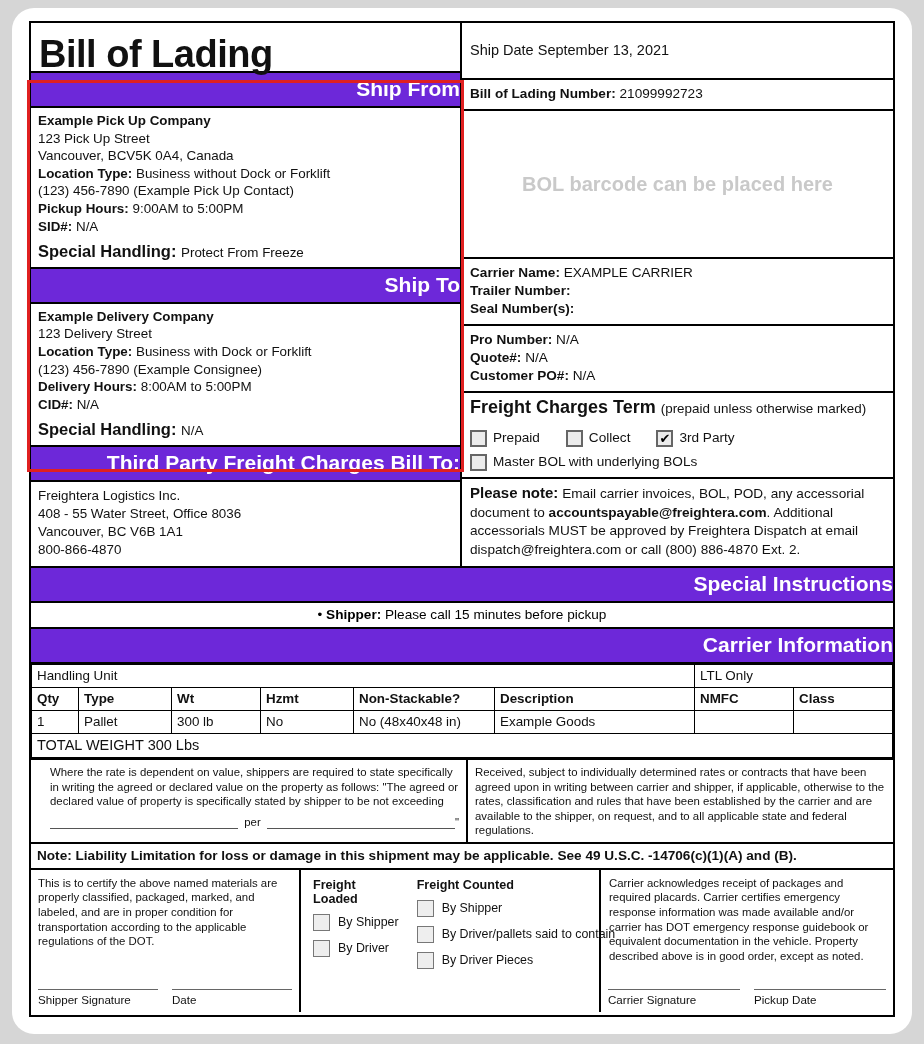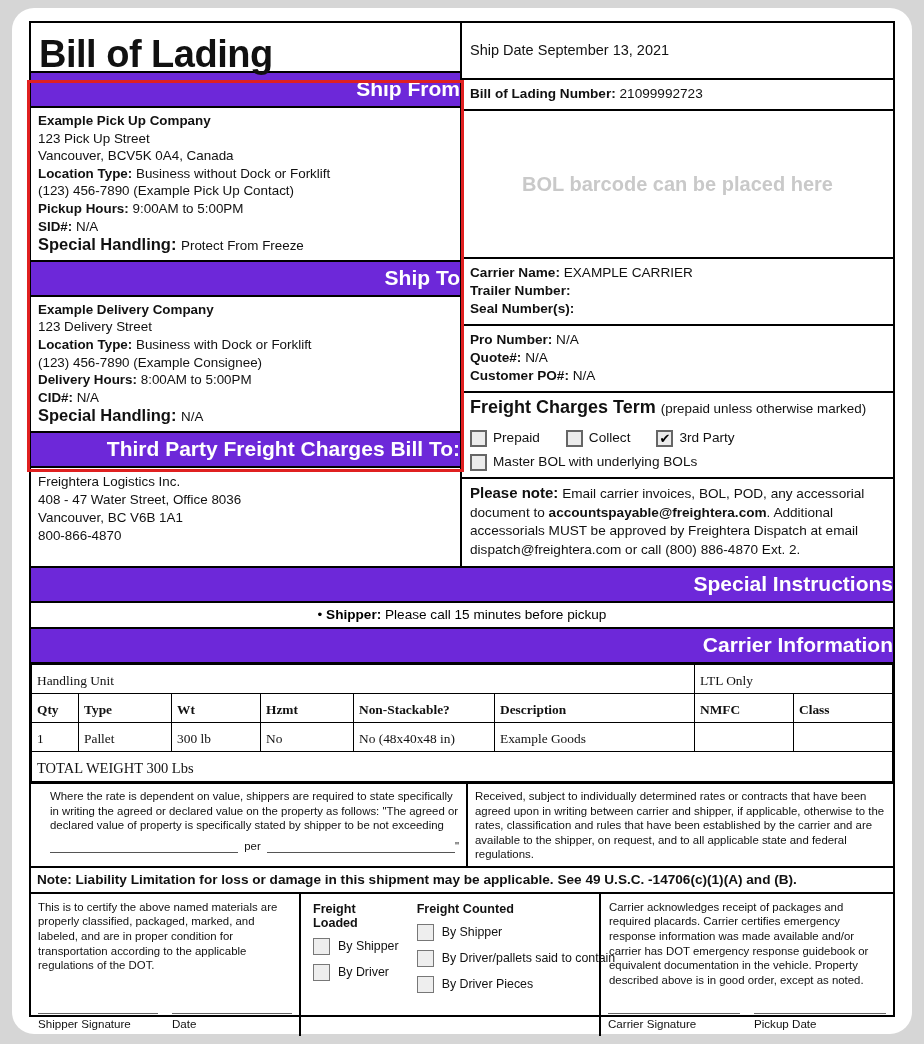--- a/index.html
+++ b/index.html
@@ -72,21 +72,21 @@
   .addr-block {
     padding: 4px 7px 5px 7px;
     font-size: 13.4px;
     line-height: 17.6px;
     color: #111;
   }
   .addr-block b { font-weight: bold; }
   .sh-line {
     font-size: 16.5px;
     font-weight: bold;
-    margin-top: 1px;
+    margin-top: 8px;
   }
   .sh-line span.val {
     font-size: 13.4px;
     font-weight: normal;
   }
   .plain-block {
     padding: 5px 7px 6px 7px;
     font-size: 13.4px;
     line-height: 18px;
     color: #111;
@@ -170,25 +170,24 @@
     border-bottom: 2px solid #000;
   }
   .si-line b { font-weight: bold; }
   table.cinfo {
     width: 100%;
     border-collapse: collapse;
     font-size: 13.4px;
   }
   table.cinfo td, table.cinfo th {
     border: 1.5px solid #000;
-    padding: 8px 5px 4px 5px;
+    padding: 3px 5px 4px 5px;
     text-align: left;
     font-weight: normal;
     color: #111;
-    font-family: Liberation Serif, serif;
   }
   table.cinfo th { font-weight: bold; }
   .grp { font-weight: bold; }
   .totalrow td {
     text-align: right;
     font-size: 14.5px;
     padding-right: 10px;
   }
   .legal {
     display: flex;
@@ -339,21 +338,21 @@
           <div class="sh-line">
             <span>Special Handling:</span>
             <span class="val">N/A</span>
           </div>
         </div>
 
         <div class="band">Third Party Freight Charges Bill To:</div>
 
         <div class="plain-block">
           <div>Freightera Logistics Inc.</div>
-          <div>408 - 47 Water Street, Office 8036</div>
+          <div>408 - 55 Water Street, Office 8036</div>
           <div>Vancouver, BC V6B 1A1</div>
           <div>800-866-4870</div>
         </div>
       </div>
 
       <div class="col-right">
 
         <div class="rcell shipdate">Ship Date September 13, 2021</div>
 
         <div class="rcell">

